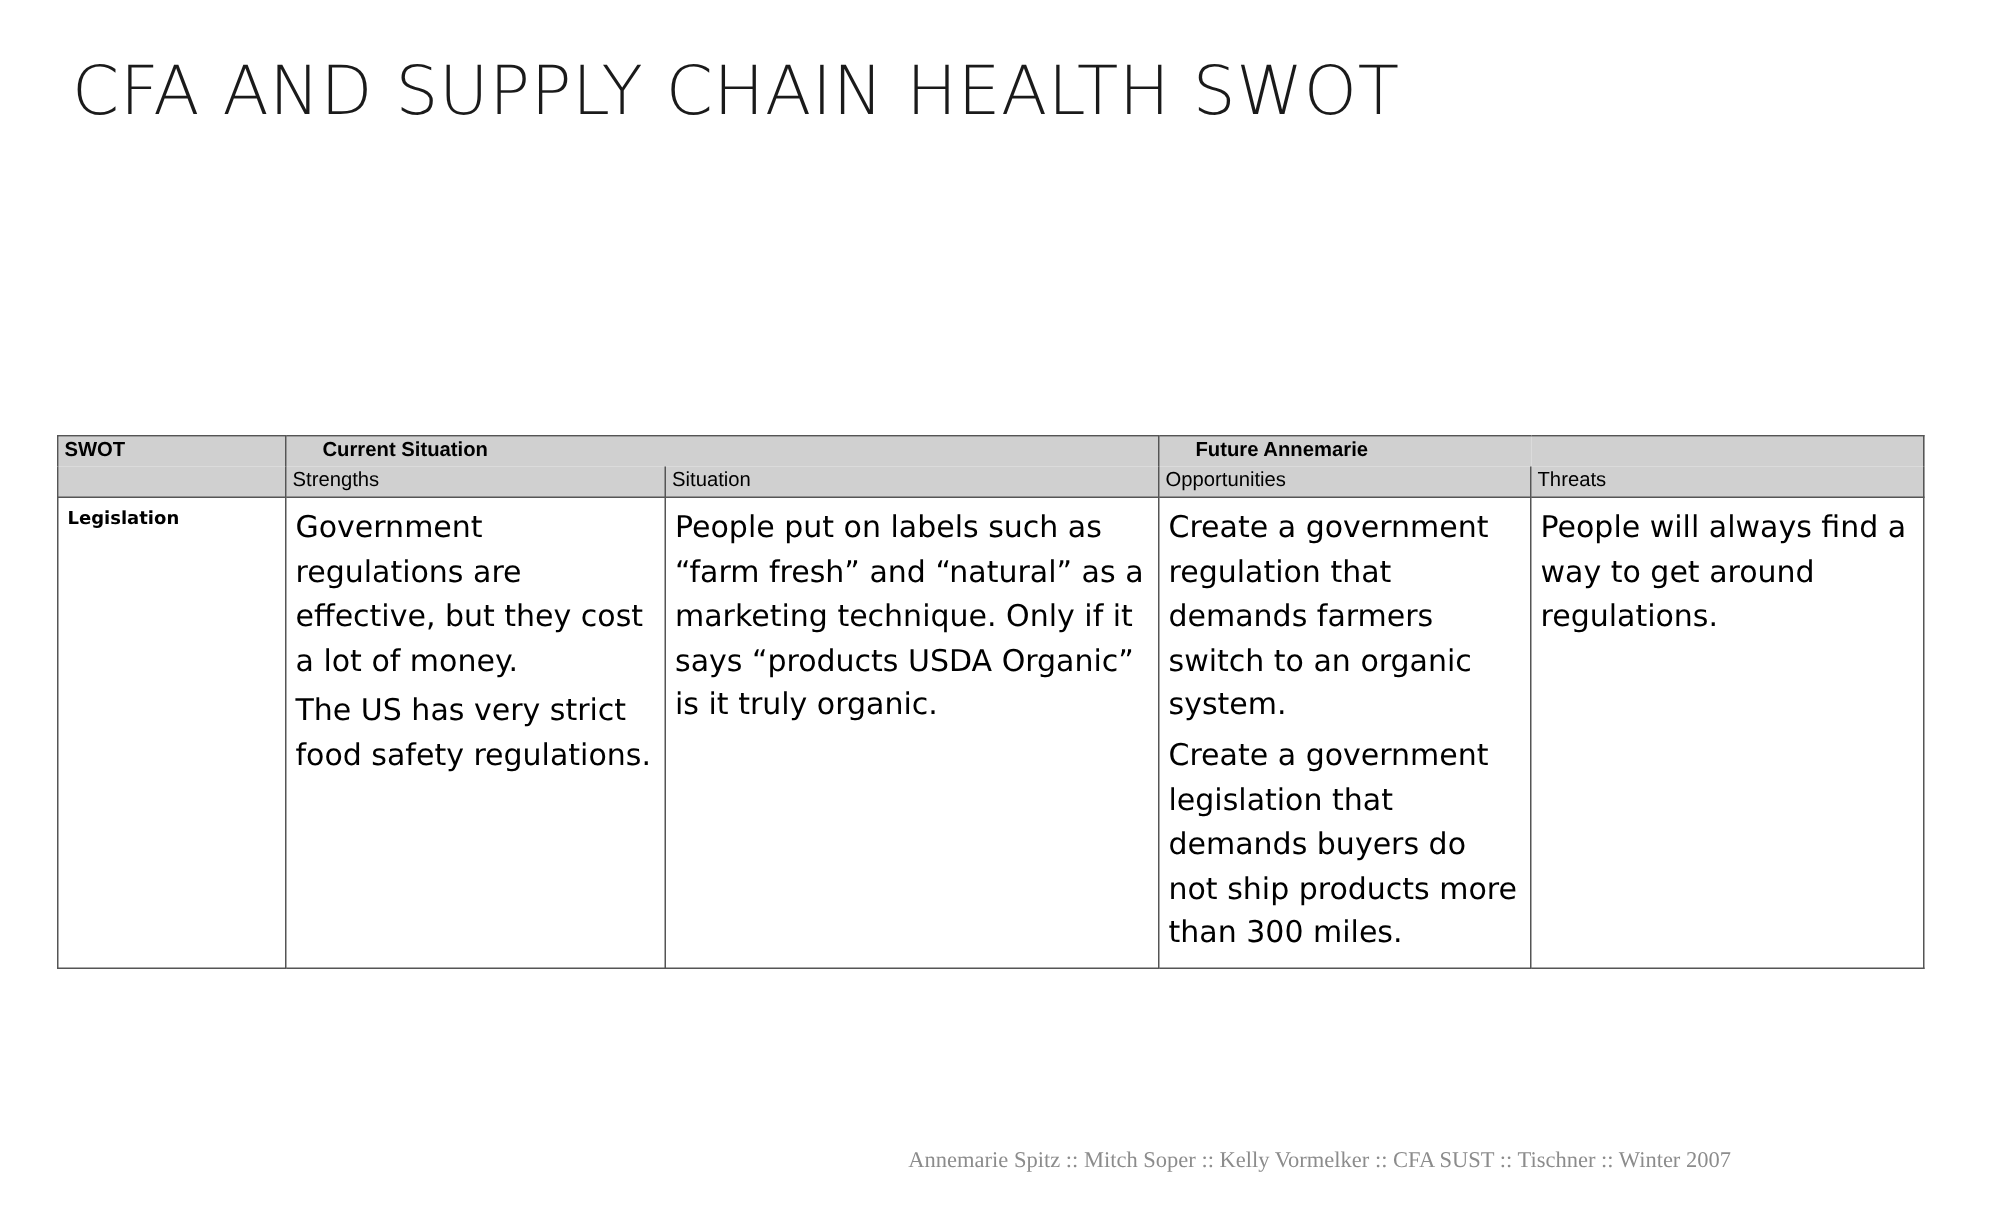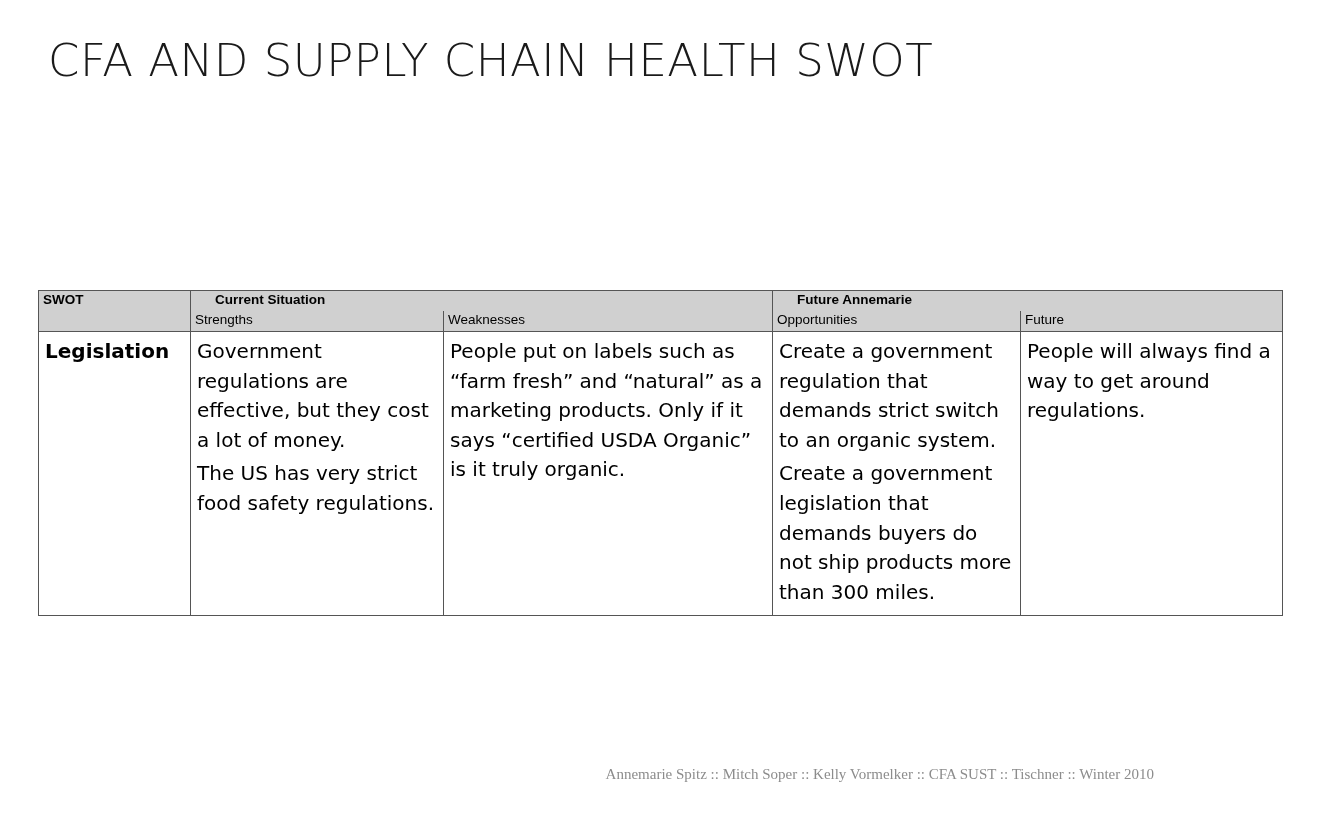--- a/index.html
+++ b/index.html
@@ -90,21 +90,21 @@
   
   tr.body-row td {
     font-family: "DejaVu Sans", sans-serif;
     font-size: 20px;
     line-height: 1.48;
     padding: 5px 6px 8px 6px;
     height: 200px;
   }
   tr.body-row td.rowlabel {
     font-weight: bold;
-    font-size: 20px;
+    font-size: 12px;
   }
 
   .cell-para {
     margin: 0 0 0 0;
   }
   .cell-para + .cell-para {
     margin-top: 4px;
   }
 
   .footer {
@@ -143,40 +143,40 @@
         <tr class="hdr1">
           <td>SWOT</td>
           <td class="nobord-right">Current Situation</td>
           <td class="nobord-left"></td>
           <td class="nobord-right">Future Annemarie</td>
           <td class="nobord-left"></td>
         </tr>
         <tr class="hdr2">
           <td></td>
           <td>Strengths</td>
-          <td>Weaknesses</td>
+          <td>Situation</td>
           <td>Opportunities</td>
-          <td>Future</td>
+          <td>Threats</td>
         </tr>
         <tr class="body-row">
           <td class="rowlabel">Legislation</td>
           <td>
             <p class="cell-para">Government regulations are effective, but they cost a lot of money.</p>
             <p class="cell-para">The US has very strict food safety regulations.</p>
           </td>
           <td>
-            <p class="cell-para">People put on labels such as “farm fresh” and “natural” as a marketing products. Only if it says “certified USDA Organic” is it truly organic.</p>
+            <p class="cell-para">People put on labels such as “farm fresh” and “natural” as a marketing technique. Only if it says “products USDA Organic” is it truly organic.</p>
           </td>
           <td>
-            <p class="cell-para">Create a government regulation that demands strict switch to an organic system.</p>
+            <p class="cell-para">Create a government regulation that demands farmers switch to an organic system.</p>
             <p class="cell-para">Create a government legislation that demands buyers do not ship products more than 300 miles.</p>
           </td>
           <td>
             <p class="cell-para">People will always find a way to get around regulations.</p>
           </td>
         </tr>
       </tbody>
     </table>
   </div>
 
-  <div class="footer">Annemarie Spitz  ::  Mitch Soper ::  Kelly Vormelker  ::   CFA SUST  ::    Tischner  ::   Winter 2010</div>
+  <div class="footer">Annemarie Spitz  ::  Mitch Soper ::  Kelly Vormelker  ::   CFA SUST  ::    Tischner  ::   Winter 2007</div>
 
 </div>
 
 </body></html>

